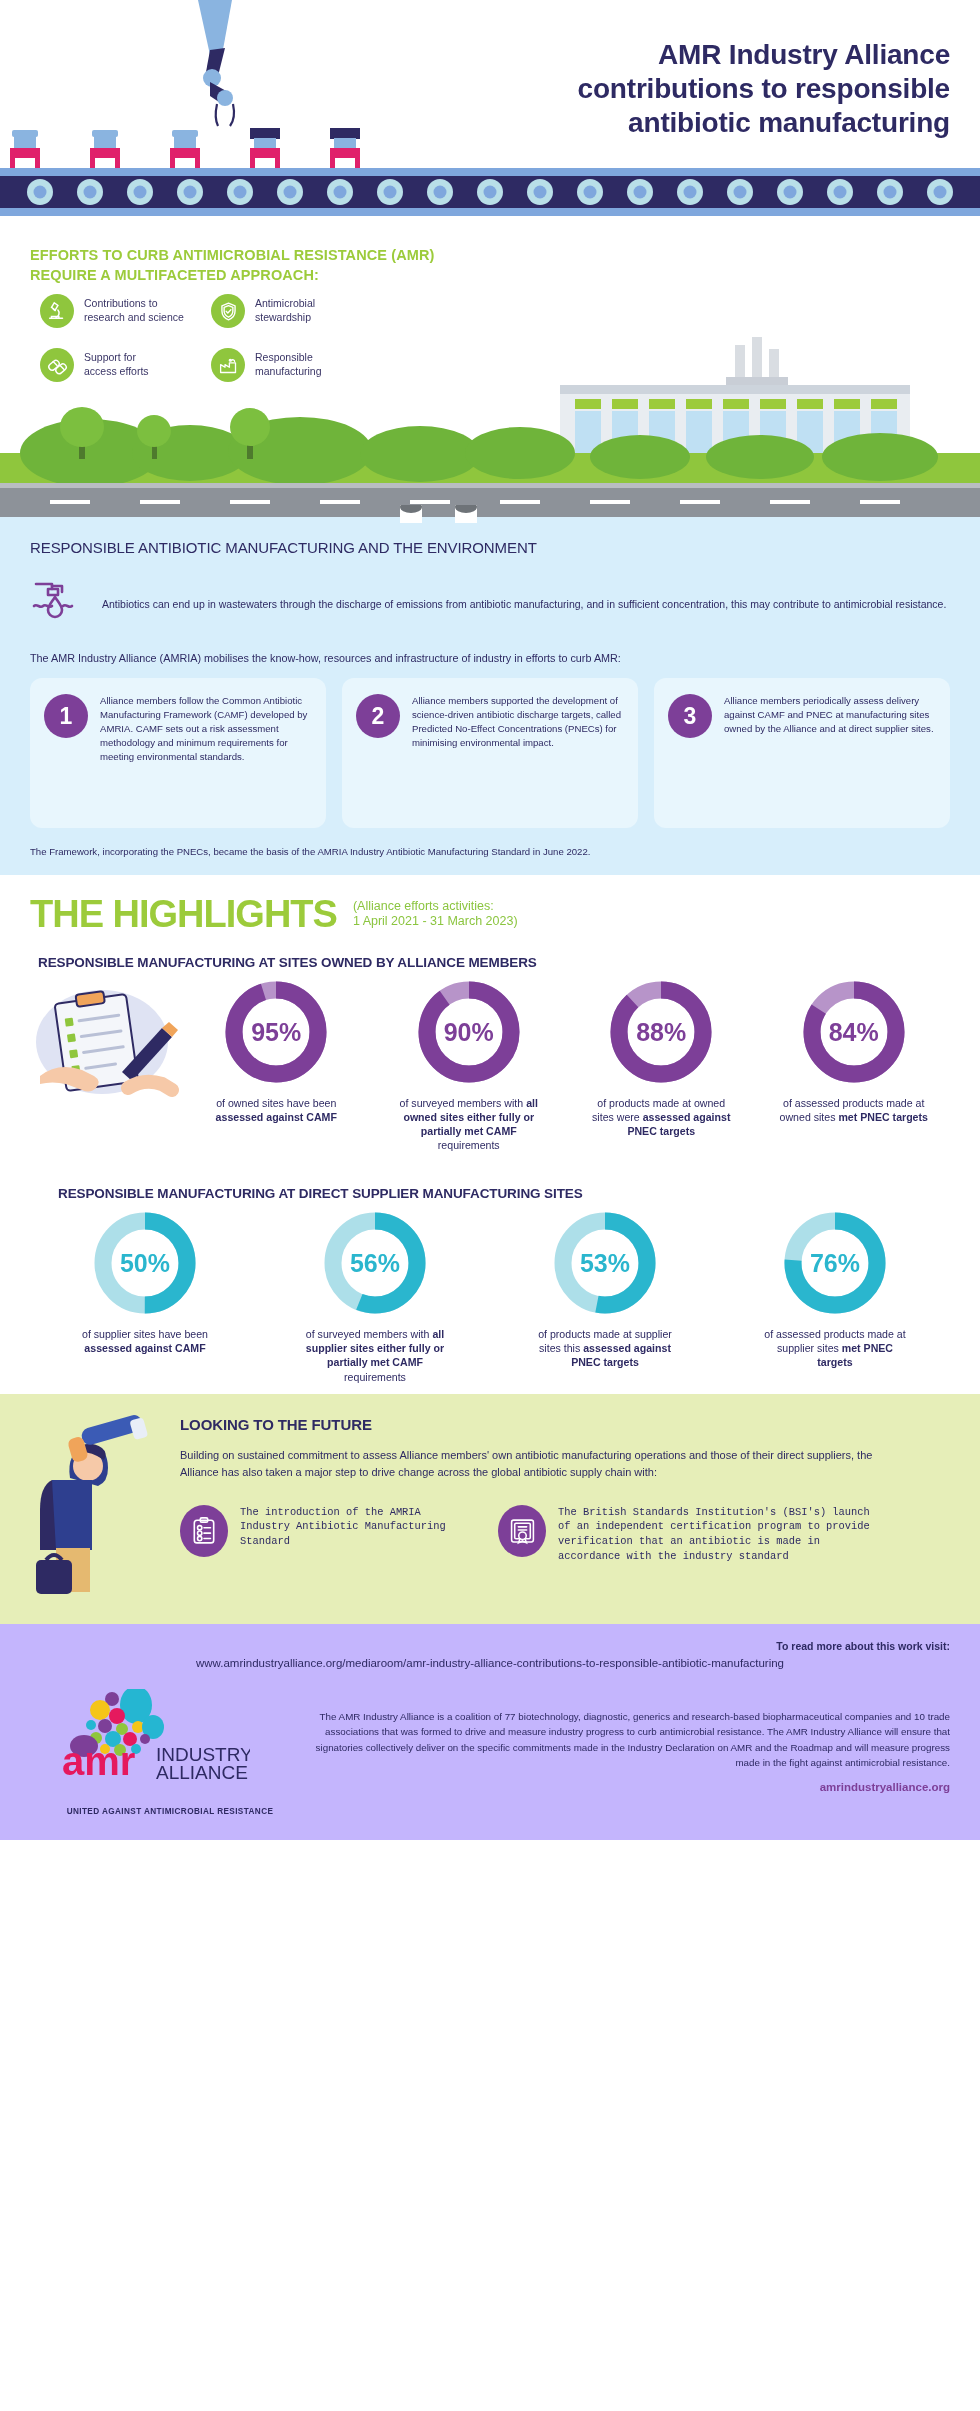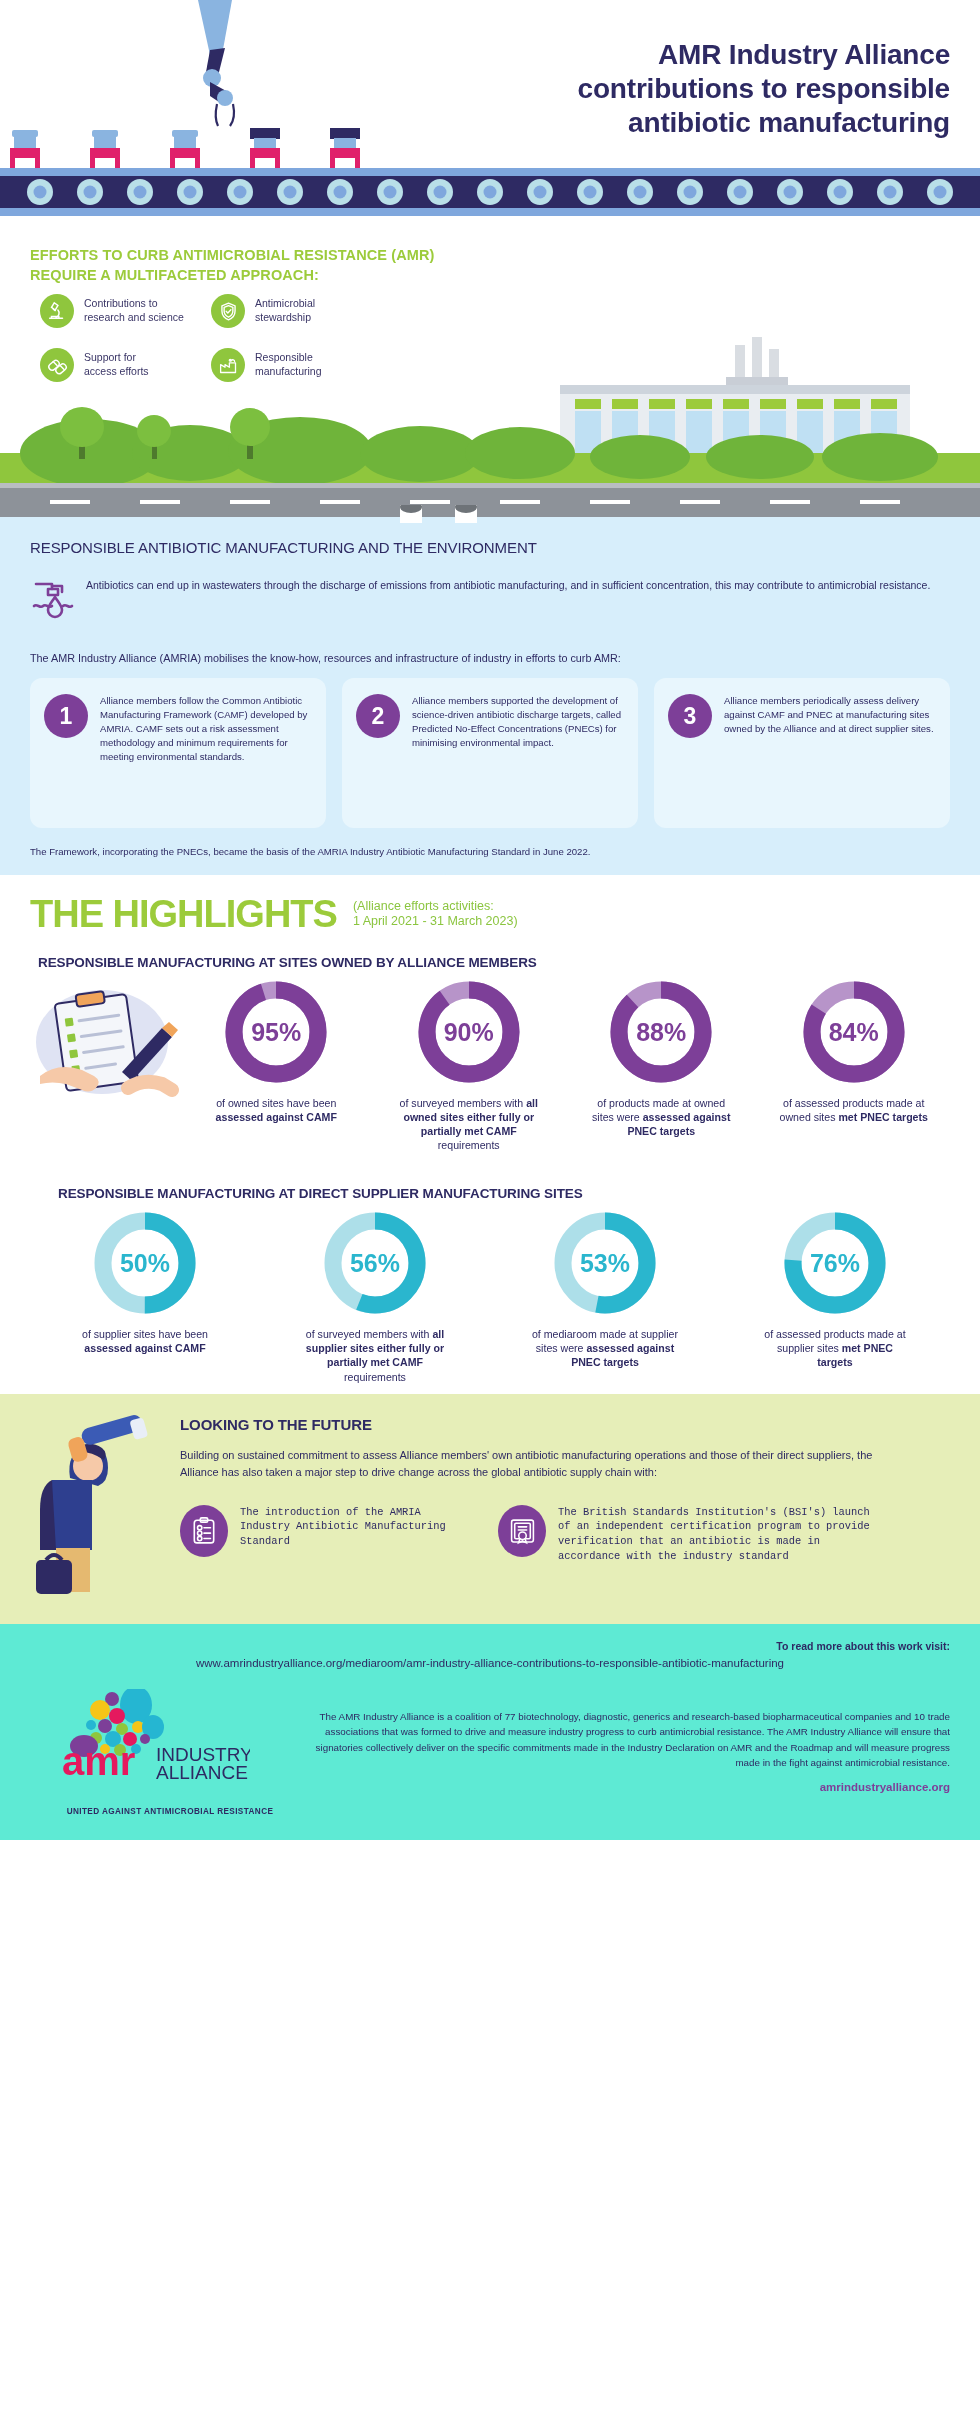--- a/index.html
+++ b/index.html
@@ -37,21 +37,21 @@
   .eff-circle {
     width:34px; height:34px; border-radius:50%; background:#8fc63d;
     flex:0 0 34px; display:flex; align-items:center; justify-content:center;
   }
   .eff-label { font-size:10.5px; line-height:1.3; color:#3a3566; }
   .scene { position:absolute; left:0; bottom:0; width:980px; height:190px; }
 
   
   .env { background:#d7eefb; padding:22px 30px 18px 30px; position:relative; }
   .env h2 { font-size:15px; font-weight:normal; color:#2e2a63; letter-spacing:-0.1px; margin-bottom:18px;}
-  .env-note { display:flex; align-items:flex-start; margin-bottom:20px; }
+  .env-note { display:flex; gap:16px; align-items:center; margin-bottom:20px; }
   .env-note-icon { flex:0 0 56px; padding-top:2px; }
   .env-note-text { font-size:10.5px; line-height:1.5; color:#2e2a63; padding-top:4px;}
   .env-lead { font-size:10.8px; color:#2e2a63; margin-bottom:14px; }
   .env-cards { display:flex; gap:16px; }
   .env-card {
     flex:1; background:#e8f6fd; border-radius:12px; padding:16px 14px;
     display:flex; gap:12px; min-height:150px;
   }
   .card-num {
     flex:0 0 44px; width:44px; height:44px; border-radius:50%;
@@ -89,21 +89,21 @@
   .future-items { display:flex; gap:28px; margin:24px 0 0 150px;font-family:Liberation Mono, monospace; }
   .future-item { display:flex; gap:12px; align-items:flex-start; }
   .future-bubble {
     flex:0 0 48px; width:48px; height:52px; border-radius:50%;
     background:#7d3f98; display:flex; align-items:center; justify-content:center;
   }
   .future-text { font-size:10.4px; line-height:1.42; color:#2e2a63; }
   .telescope { position:absolute; left:22px; top:14px; width:130px; height:200px; }
 
   
-  .footer { background:#5eead4; padding:16px 30px 24px 30px; }
+  .footer { background:#c4b5fd; padding:16px 30px 24px 30px; }
   .foot-visit { text-align:right; font-size:10.5px; font-weight:bold; color:#2e2a63;}
   .foot-url { text-align:center; font-size:11.5px; color:#2e2a63; margin-top:5px; }
   .foot-main { display:flex; gap:24px; align-items:flex-start; margin-top:20px;}
   .logo-wrap { flex:0 0 250px; padding-left:30px; }
   .foot-para { flex:1; font-size:9.8px; line-height:1.58; color:#2e2a63; text-align:right; padding-top:20px;}
   .foot-site { color:#7d3f98; font-weight:bold; font-size:11.5px; margin-top:7px;}
   .logo-tag { font-size:8.2px; font-weight:bold; letter-spacing:0.4px; color:#2e2a63; margin-top:18px; text-align:center;}
 </style>
 </head>
 <body>
@@ -496,21 +496,21 @@
           <div class="donut-caption"><span>of surveyed members with </span><b>all supplier sites either fully or partially met CAMF</b><span> requirements</span></div>
         </div>
       <div class="donut-cell">
           <div class="donut">
             <svg width="104" height="104" viewBox="0 0 104 104">
               <circle cx="52" cy="52" r="42" fill="none" stroke="#addfe9" stroke-width="17"></circle>
               <circle cx="52" cy="52" r="42" fill="none" stroke="#2ab6ce" stroke-width="17" stroke-dasharray="139.86 263.89" transform="rotate(-90 52 52)"></circle>
             </svg>
             <div class="donut-label" style="color:#2ab6ce">53%</div>
           </div>
-          <div class="donut-caption"><span>of mediaroom made at supplier sites were </span><b>assessed against PNEC targets</b></div>
+          <div class="donut-caption"><span>of products made at supplier sites this </span><b>assessed against PNEC targets</b></div>
         </div>
       <div class="donut-cell">
           <div class="donut">
             <svg width="104" height="104" viewBox="0 0 104 104">
               <circle cx="52" cy="52" r="42" fill="none" stroke="#addfe9" stroke-width="17"></circle>
               <circle cx="52" cy="52" r="42" fill="none" stroke="#2ab6ce" stroke-width="17" stroke-dasharray="200.56 263.89" transform="rotate(-90 52 52)"></circle>
             </svg>
             <div class="donut-label" style="color:#2ab6ce">76%</div>
           </div>
           <div class="donut-caption"><span>of assessed products made at supplier sites </span><b>met PNEC targets</b></div>

